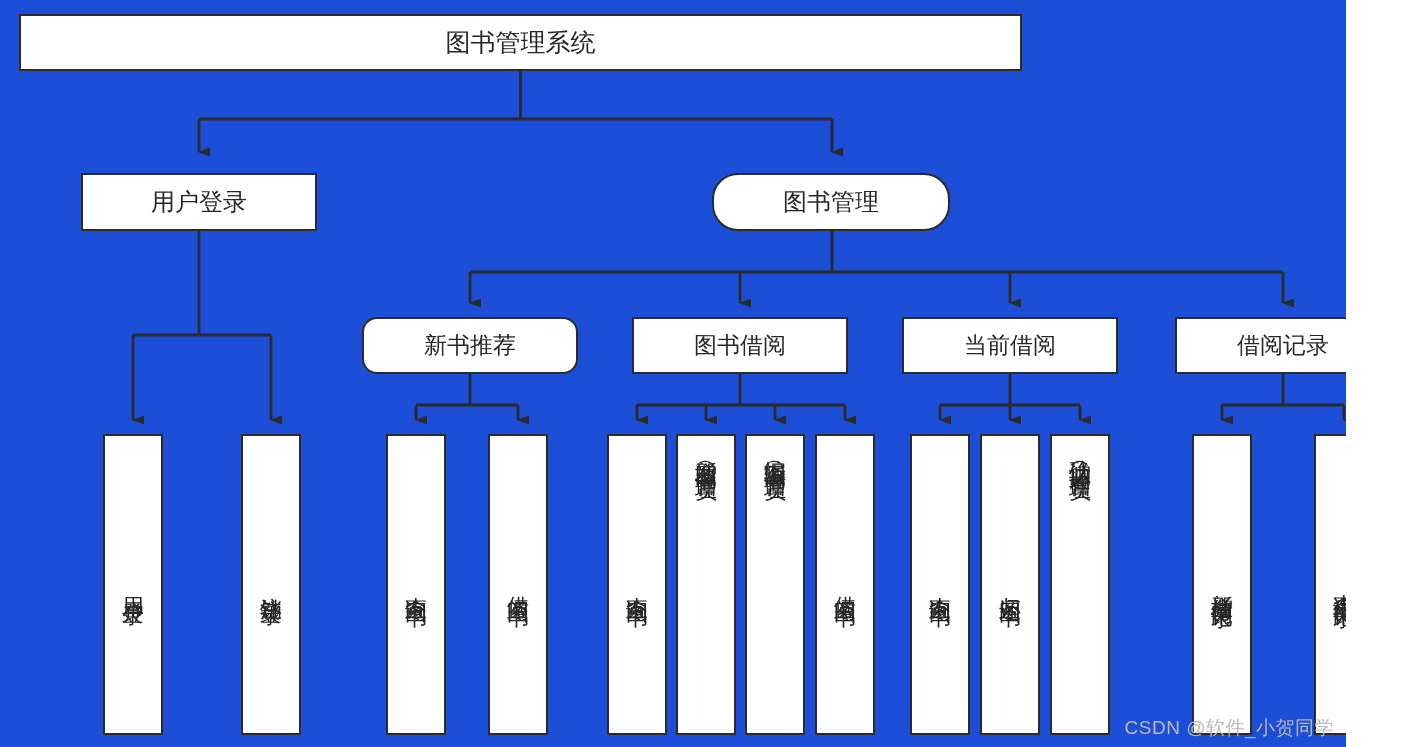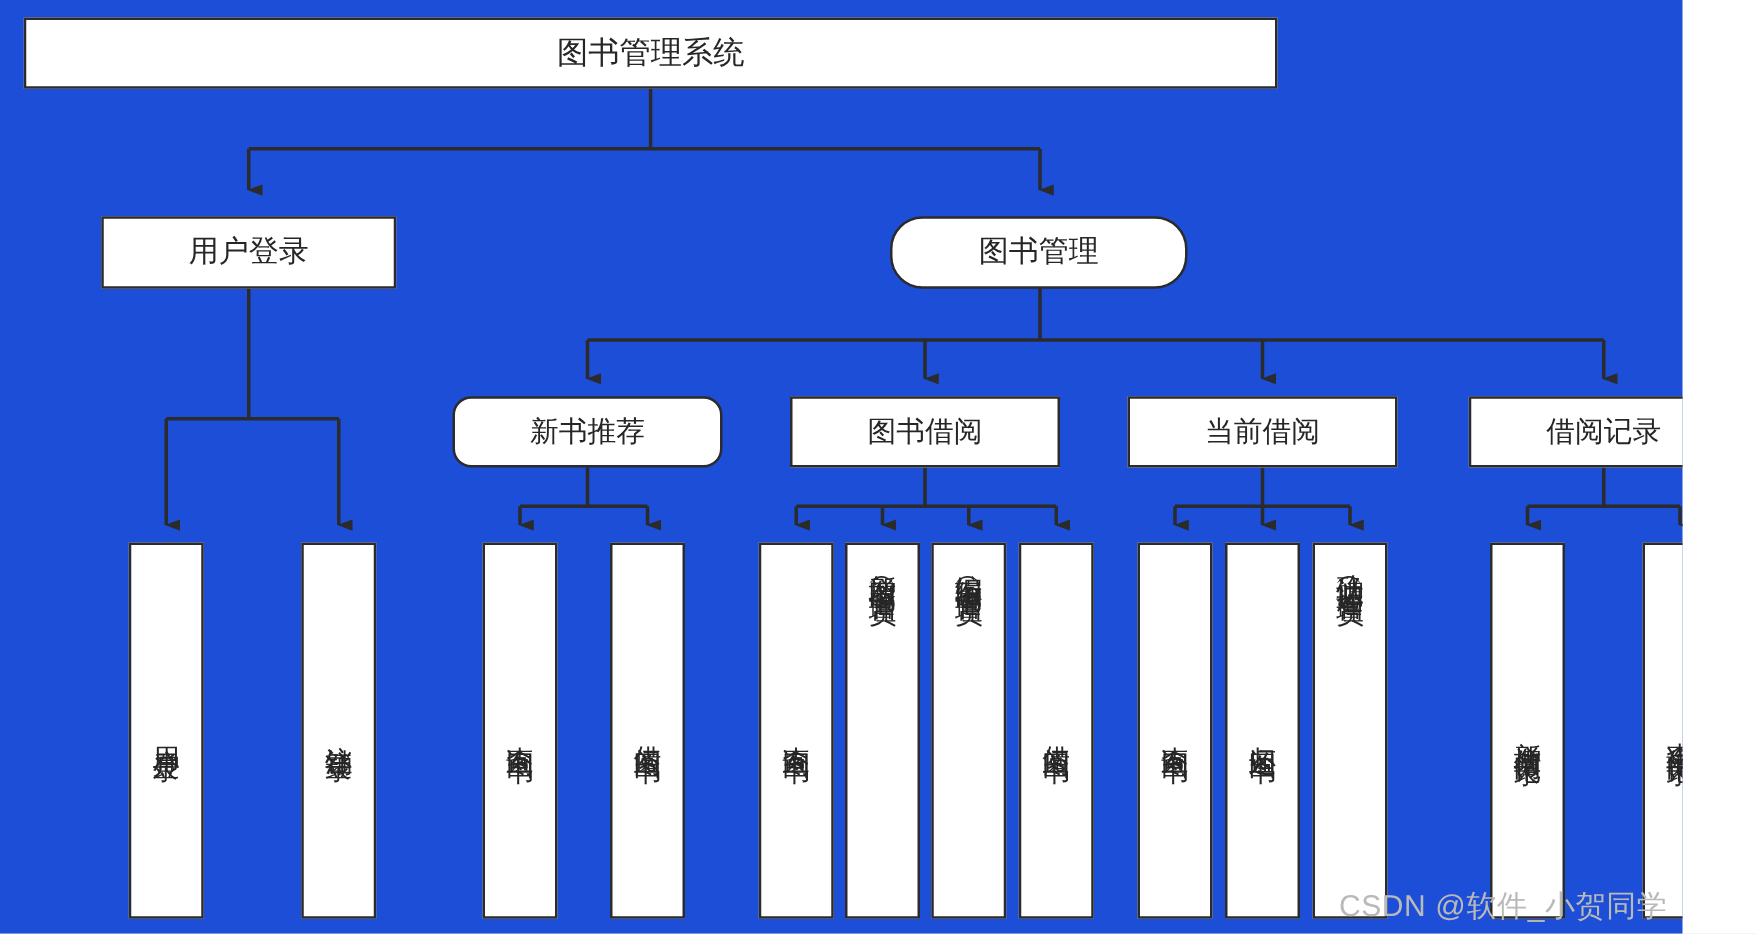--- a/index.html
+++ b/index.html
@@ -59,21 +59,21 @@
     margin: 0 auto;
     white-space: nowrap;
   }
   .leaf.center-text { align-items: center; }
   .leaf.top-text { align-items: flex-start; }
   .leaf.top-text .node-label { padding-top: 6px; }
   .watermark {
     position: absolute;
     right: 12px;
     bottom: 6px;
-    font-size: 24px;
+    font-size: 19px;
     color: #b9b9b9;
     z-index: 5;
     white-space: nowrap;
     letter-spacing: 0.5px;
   }
 </style>
 </head>
 <body>
 
 <div id="diagram-root">

